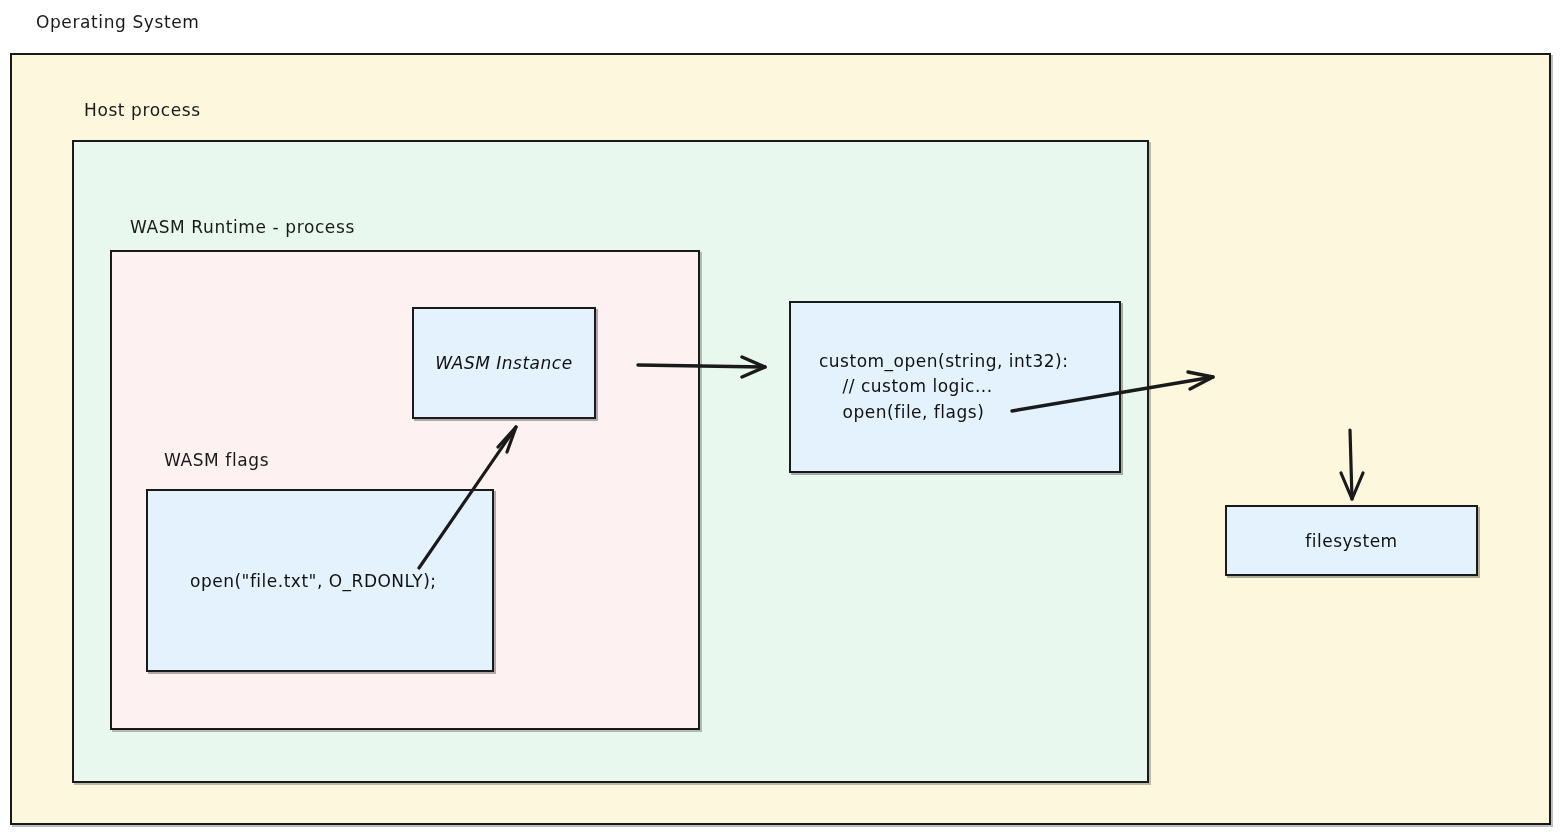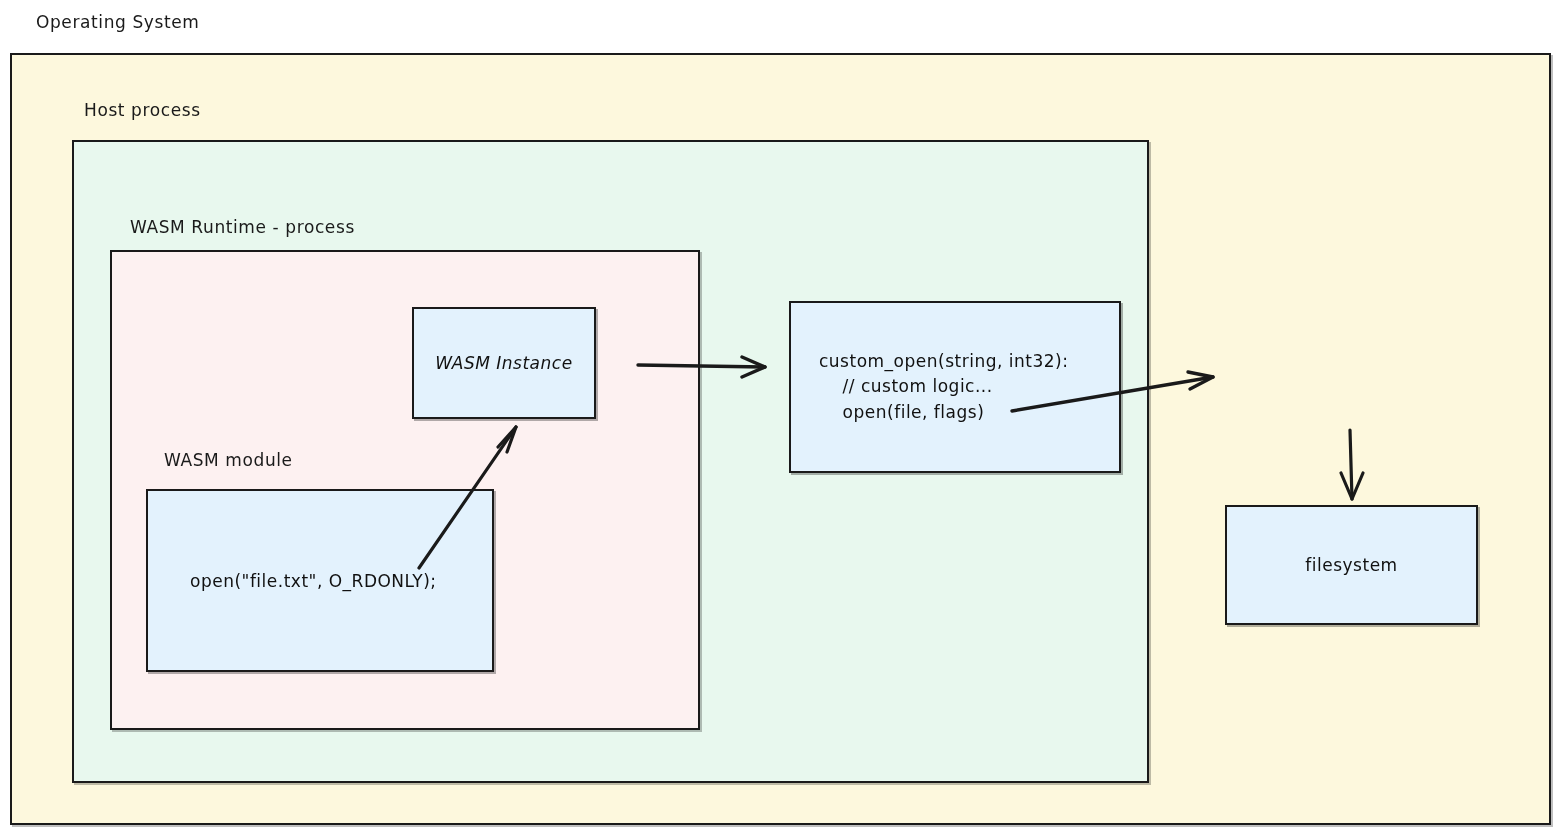--- a/index.html
+++ b/index.html
@@ -133,21 +133,21 @@
   #syscall-box {
     left: 1224px;
     top: 318px;
     width: 256px;
     height: 101px;
   }
   #filesystem-box {
     left: 1225px;
     top: 505px;
     width: 253px;
-    height: 120px;
+    height: 71px;
   }
 
   
   #arrows {
     position: absolute;
     left: 0;
     top: 0;
     width: 1561px;
     height: 836px;
     pointer-events: none;
@@ -163,21 +163,21 @@
   <div class="container" id="os-box"></div>
 
   <div class="container-label" id="host-label">Host process</div>
 
   <div class="container" id="host-box"></div>
 
   <div class="container-label" id="runtime-label">WASM Runtime - process</div>
 
   <div class="container" id="runtime-box"></div>
 
-  <div class="container-label" id="module-label">WASM module</div>
+  <div class="container-label" id="module-label">WASM flags</div>
 
   <div class="node" id="wasm-instance">
     <span class="node-text">WASM Instance</span>
   </div>
 
   <div class="node" id="module-code">
     <span class="node-text">open("file.txt", O_RDONLY);</span>
   </div>
 
   <div class="node" id="custom-open">

